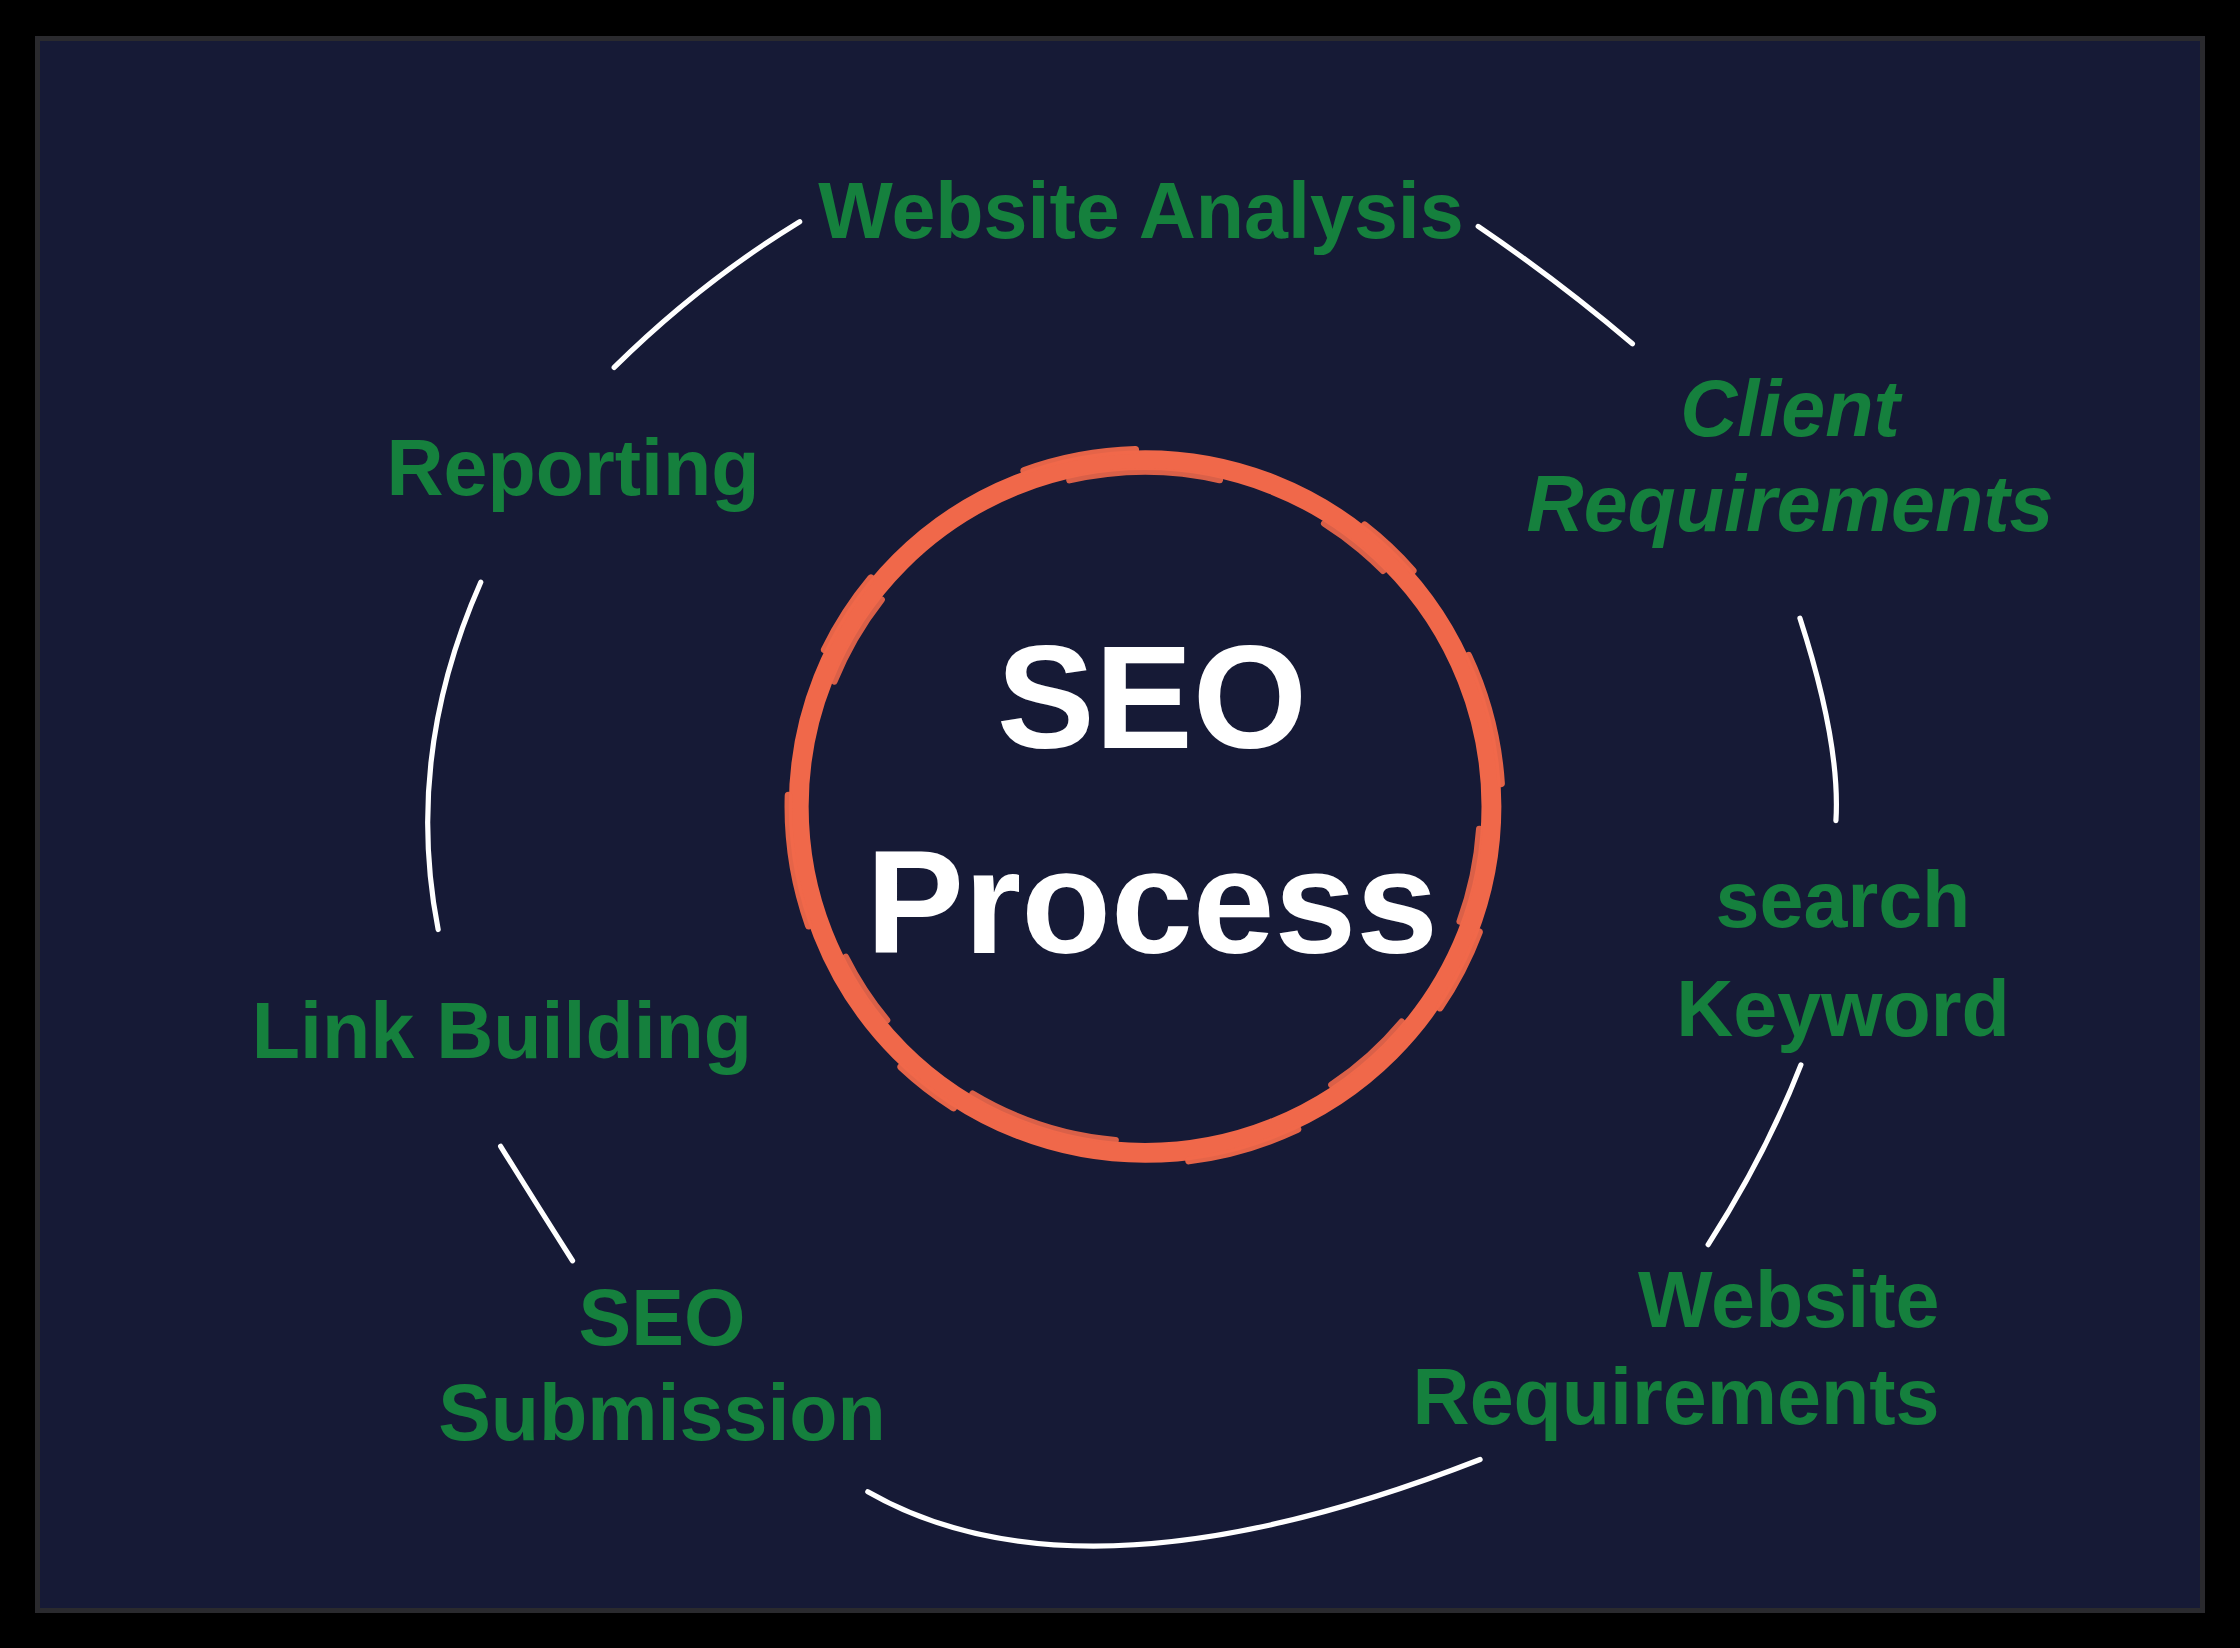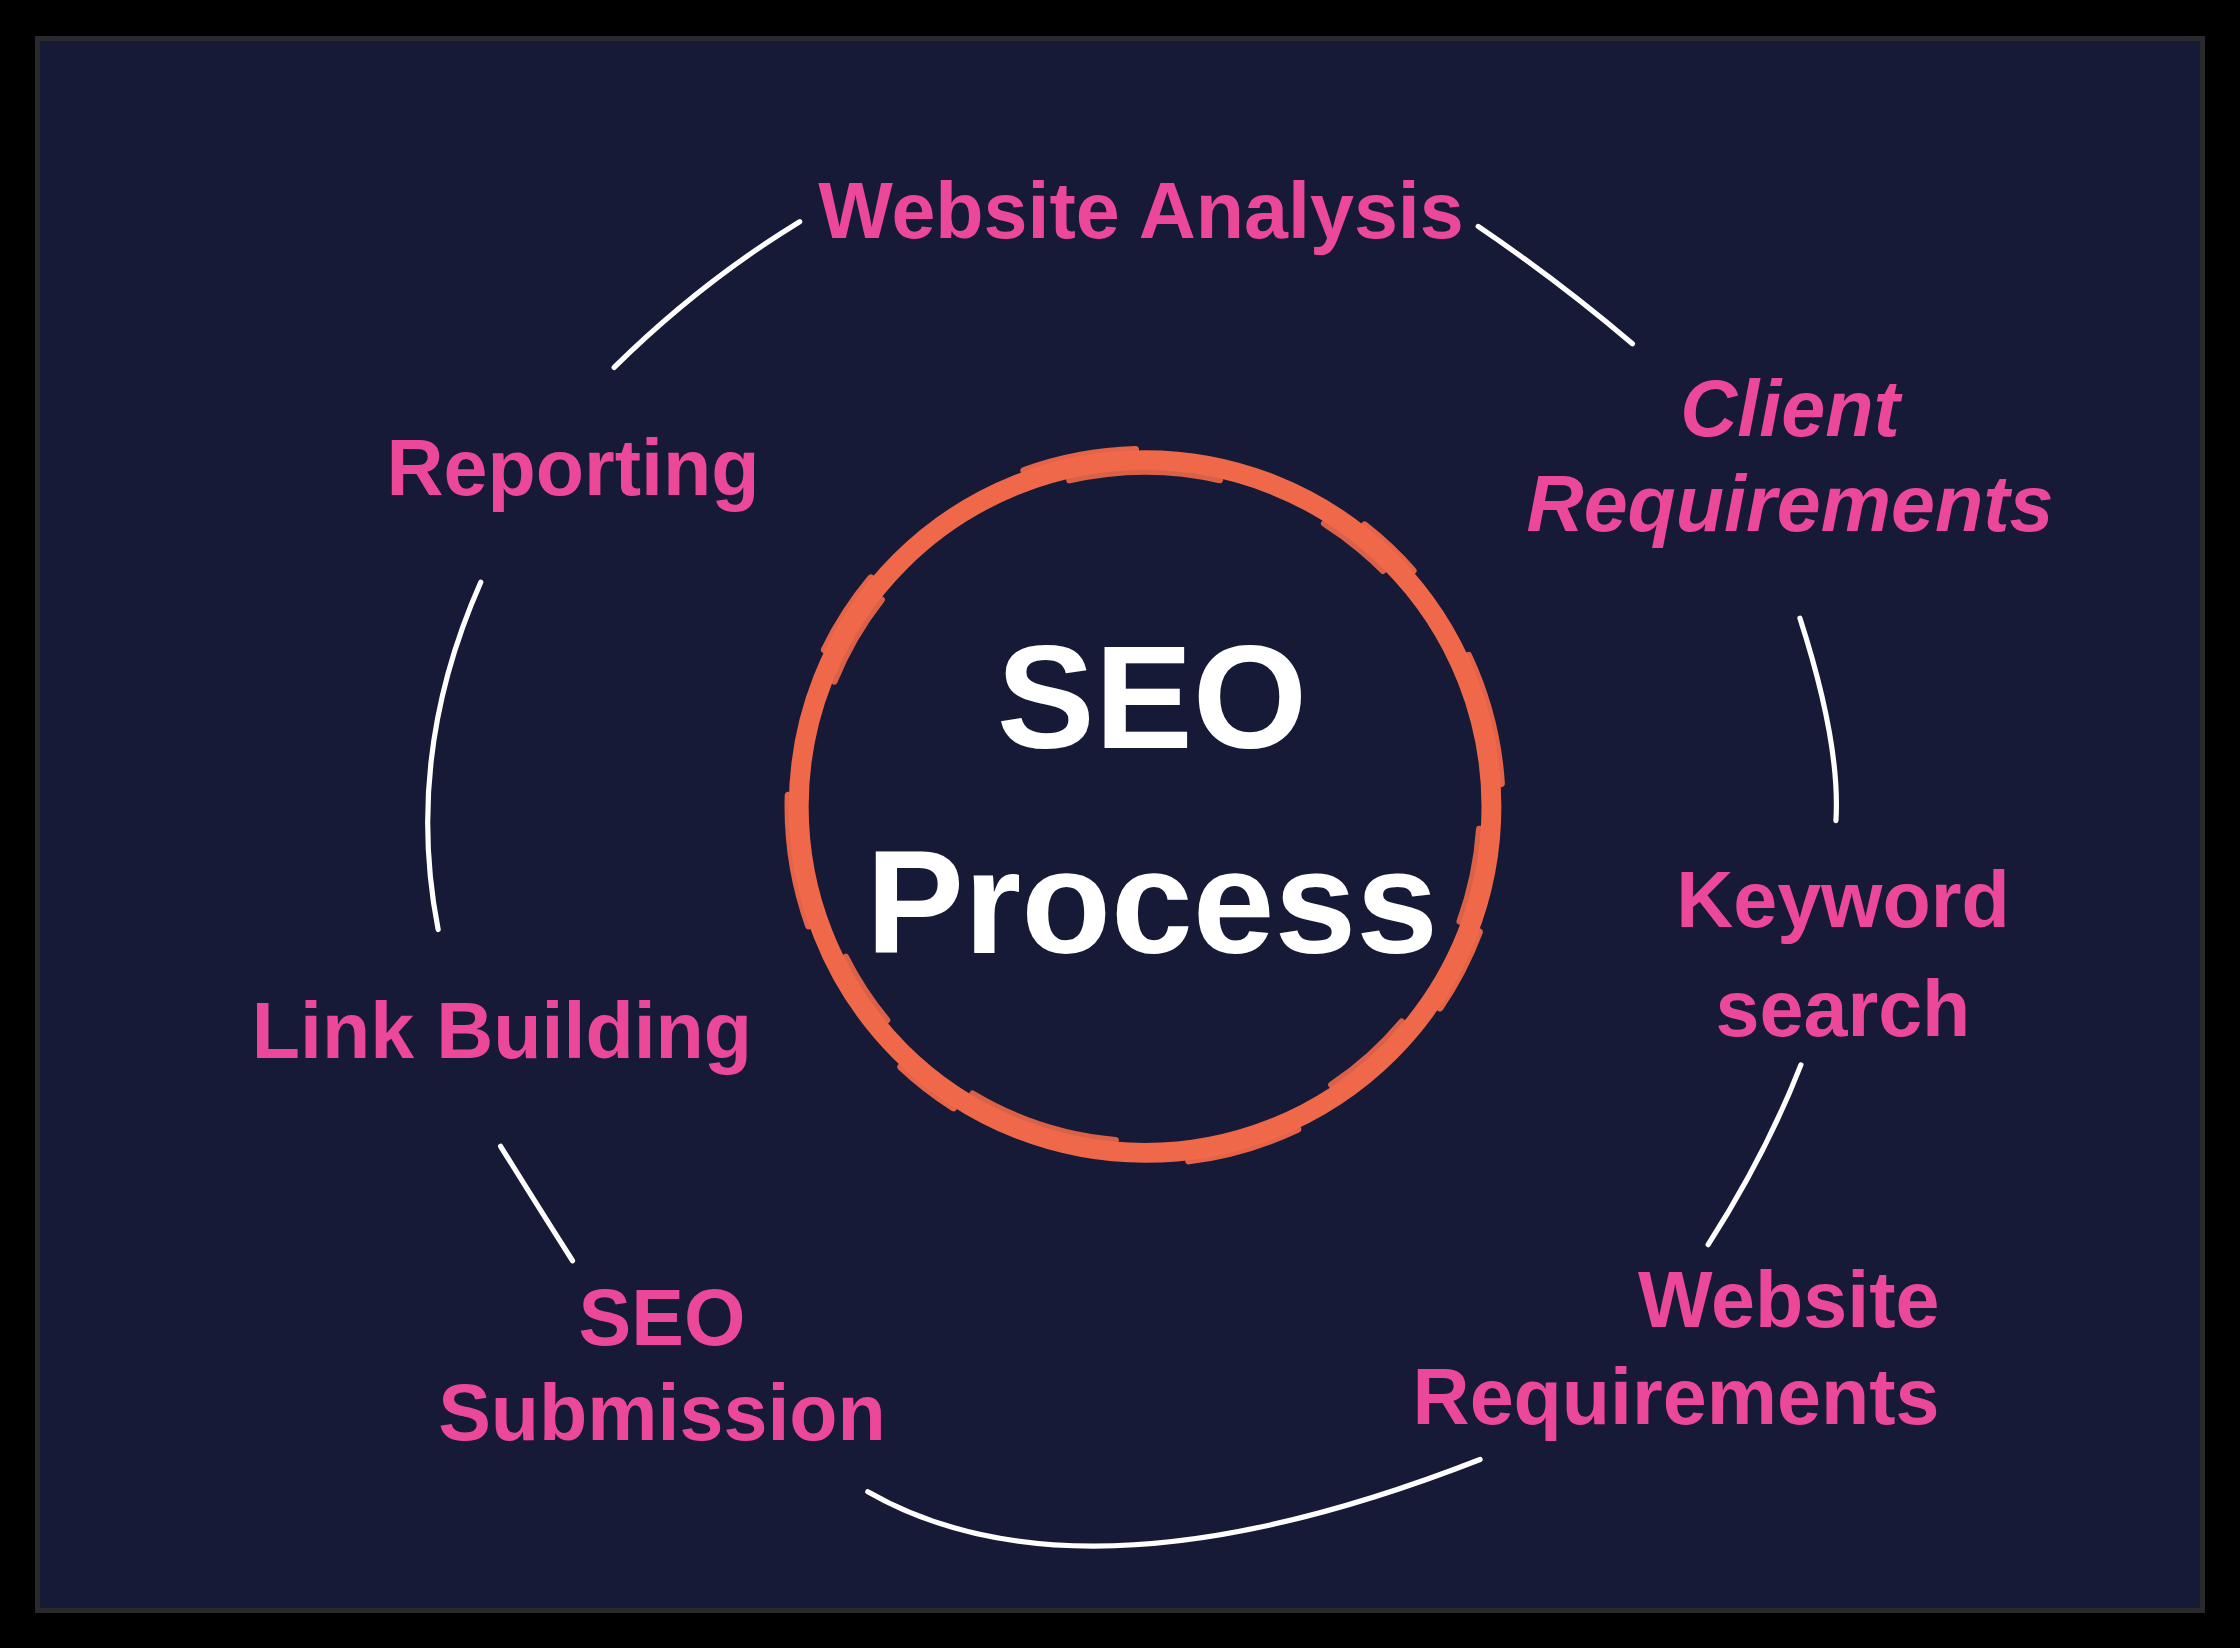--- a/index.html
+++ b/index.html
@@ -34,21 +34,21 @@
     stroke-width:5.5;
     stroke-linecap:round;
   }
   .brush{
     fill:none;
     stroke:#f0684a;
   }
   .label{
     position:absolute;
     transform:translate(-50%,-50%);
-    color:#ec4899;
+    color:#15803d;
     font-weight:700;
     font-size:79px;
     text-align:center;
     white-space:nowrap;
     letter-spacing:0;
   }
   .label span{display:block;}
   #label-website-analysis     {left:1141px; top:211px;}
   #label-client-requirements  {left:1790px; top:456px;  line-height:95px;font-style:italic;}
   #label-keyword-search       {left:1843px; top:954px; line-height:109px;}
@@ -99,22 +99,22 @@
   <div class="label" id="label-website-analysis">
     <span>Website Analysis</span>
   </div>
 
   <div class="label" id="label-client-requirements">
     <span>Client</span>
     <span>Requirements</span>
   </div>
 
   <div class="label" id="label-keyword-search">
+    <span>search</span>
     <span>Keyword</span>
-    <span>search</span>
   </div>
 
   <div class="label" id="label-website-optimization">
     <span>Website</span>
     <span>Requirements</span>
   </div>
 
   <div class="label" id="label-seo-submission">
     <span>SEO</span>
     <span>Submission</span>

